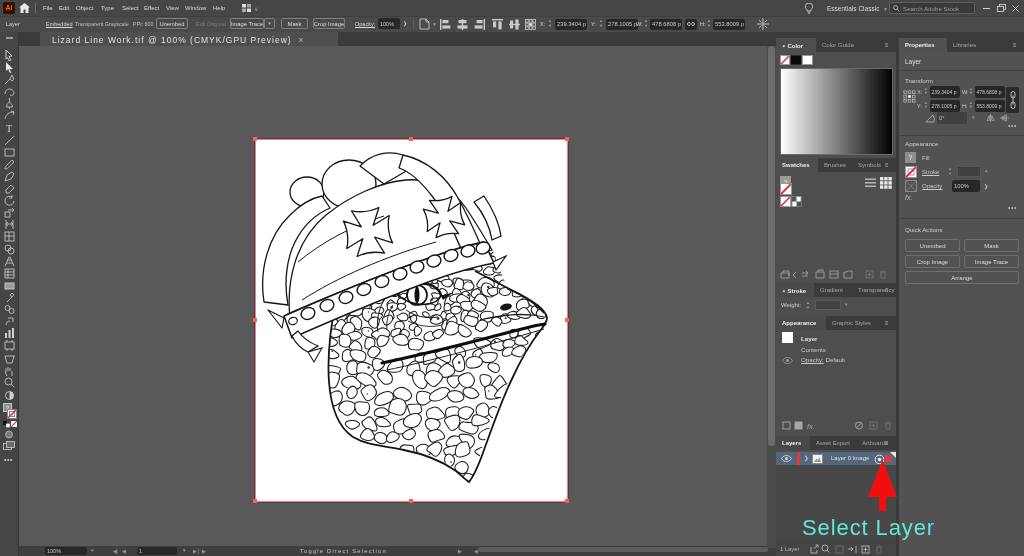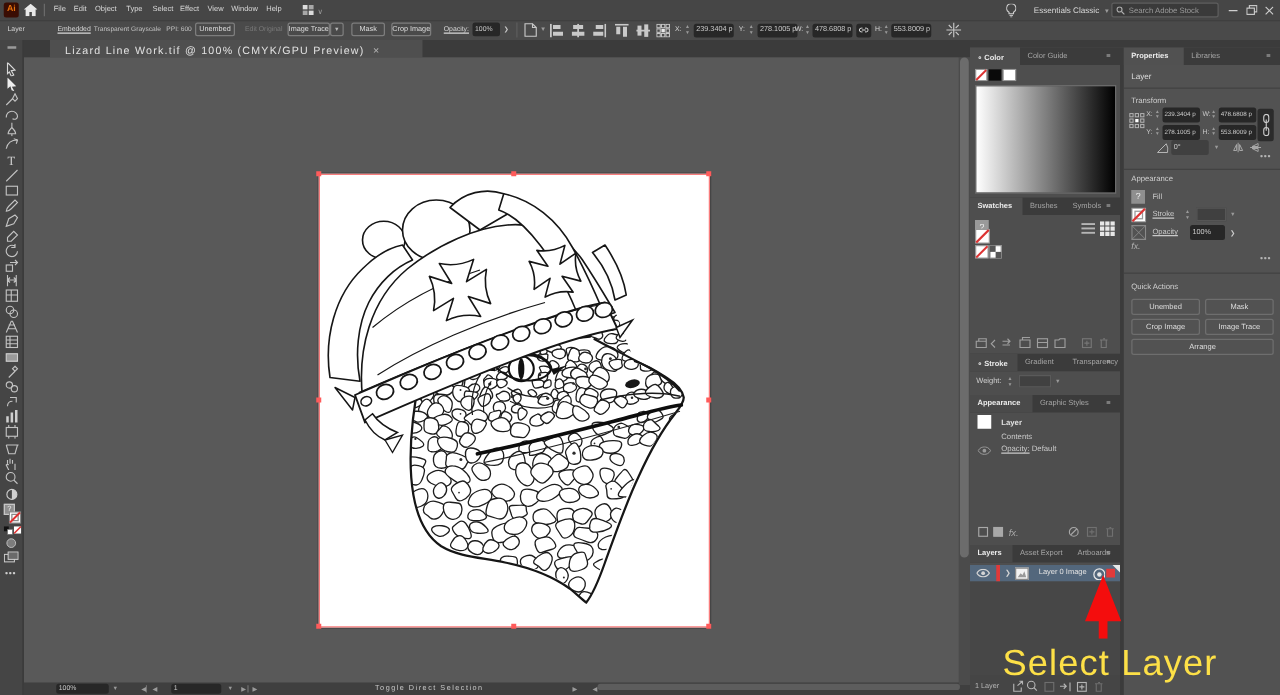--- a/index.html
+++ b/index.html
@@ -833,13 +833,13 @@
 <div class="abs" style="left:905px;top:226px;font-size:6.2px;color:#cfcfcf">Quick Actions</div>
 <div class="abs btn" style="left:905px;top:239px;width:55px;height:13px;border-color:#6e6e6e;font-size:6px">Unembed</div>
 <div class="abs btn" style="left:964px;top:239px;width:55px;height:13px;border-color:#6e6e6e;font-size:6px">Mask</div>
 <div class="abs btn" style="left:905px;top:255px;width:55px;height:13px;border-color:#6e6e6e;font-size:6px">Crop Image</div>
 <div class="abs btn" style="left:964px;top:255px;width:55px;height:13px;border-color:#6e6e6e;font-size:6px">Image Trace</div>
 <div class="abs btn" style="left:905px;top:271px;width:114px;height:13px;border-color:#6e6e6e;font-size:6px">Arrange</div>
 
 <svg class="abs" style="left:867px;top:460px" width="31" height="51" viewBox="0 0 31 51">
     <path d="M15.5 0L30 37H19V51H12V37H1Z" fill="#f40d0d"></path>
   </svg>
-<div class="abs" style="left:802px;top:515px;font-size:29px;letter-spacing:0.9px;color:#fde047">Select Layer</div>
+<div class="abs" style="left:802px;top:515px;font-size:22px;letter-spacing:0.9px;color:#5eead4">Select Layer</div>
 
 </body></html>

